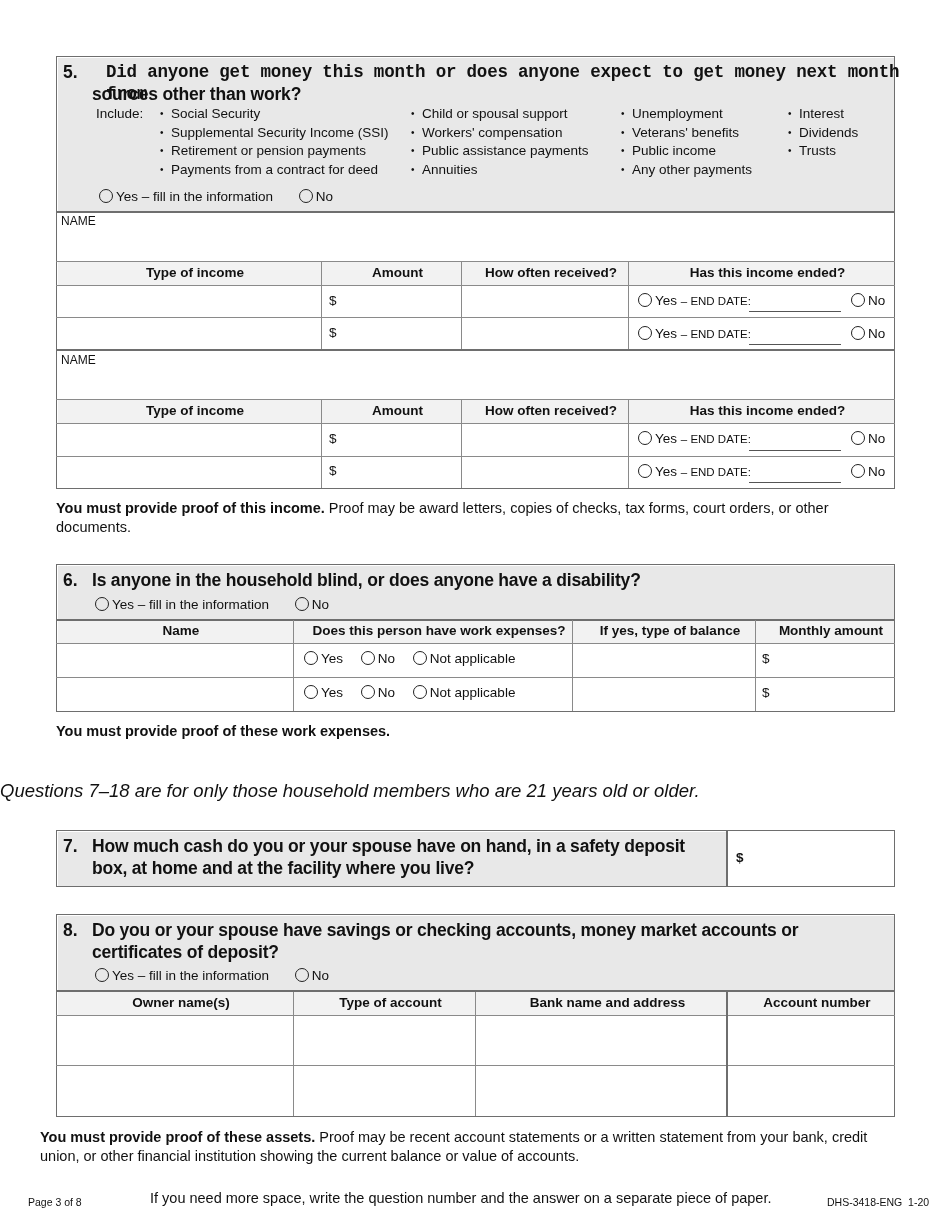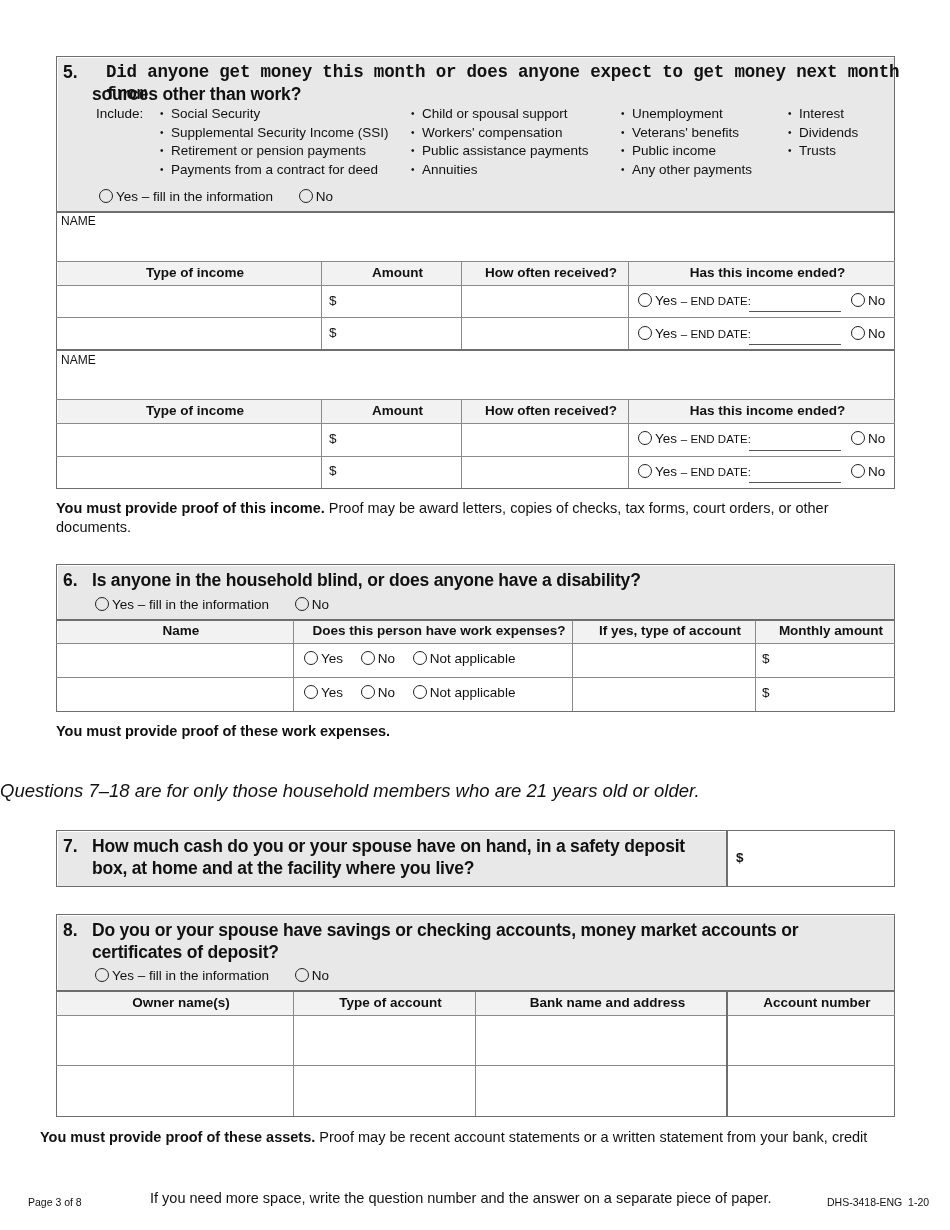--- a/index.html
+++ b/index.html
@@ -151,21 +151,21 @@
 <div class="qnum" style="left:63px; top:569px;">6.</div>
 <div class="qtitle" style="left:92px; top:569px;">Is anyone in the household blind, or does anyone have a disability?</div>
 <div class="radio-group" style="left:95px; top:596px;">
   <span class="opt"><span class="radio"></span><span>Yes – fill in the information</span></span>
   <span class="opt"><span class="radio"></span><span>No</span></span>
 </div>
 <div class="hline dark" style="left:56px; top:619px; width:839px;"></div>
 <div class="abs hdrgray" style="left:57.5px; top:620.5px; width:836px; height:22px;"></div>
 <div class="colhdr" style="left:56px; top:620px; width:237px;">Name</div>
 <div class="colhdr" style="left:293px; top:620px; width:279px;">Does this person have work expenses?</div>
-<div class="colhdr" style="left:572px; top:620px; width:183px;">If yes, type of account</div>
+<div class="colhdr" style="left:572px; top:620px; width:183px;">If yes, type of balance</div>
 <div class="colhdr" style="left:755px; top:620px; width:139px;">Monthly amount</div>
 <div class="hline" style="left:56px; top:643px; width:839px;"></div>
 <div class="hline" style="left:56px; top:677px; width:839px;"></div>
 <div class="vline" style="left:293px; top:620px; height:91px;"></div>
 <div class="vline" style="left:572px; top:620px; height:91px;"></div>
 <div class="vline" style="left:755px; top:620px; height:91px;"></div>
 
 <div class="input-cell" style="left:57px; top:644px; width:235px; height:32px;"></div>
 <div class="cell-text" style="left:304px; top:650px; white-space:nowrap;">
   <span><span class="radio"></span><span>Yes</span></span>
@@ -224,17 +224,18 @@
 <div class="input-cell" style="left:476px; top:1016px; width:249px; height:48px;"></div>
 <div class="input-cell" style="left:728px; top:1016px; width:165px; height:48px;"></div>
 
 <div class="input-cell" style="left:57px; top:1066px; width:235px; height:49px;"></div>
 <div class="input-cell" style="left:294px; top:1066px; width:180px; height:49px;"></div>
 <div class="input-cell" style="left:476px; top:1066px; width:249px; height:49px;"></div>
 <div class="input-cell" style="left:728px; top:1066px; width:165px; height:49px;"></div>
 
 <div class="note" style="left:40px; top:1128px; width:840px;">
   <b>You must provide proof of these assets.</b><span> Proof may be recent account statements or a written statement from your bank, credit</span><br>
+  <span>union, or other financial institution showing the current balance or value of accounts.</span>
 </div>
 
 <div class="footer-small" style="left:28px; top:1195px;">Page 3 of 8</div>
 <div class="footer-mid" style="left:150px; top:1189px;">If you need more space, write the question number and the answer on a separate piece of paper.</div>
 <div class="footer-small" style="left:827px; top:1195px; white-space:pre;">DHS-3418-ENG  1-20</div>
 
 </body></html>

